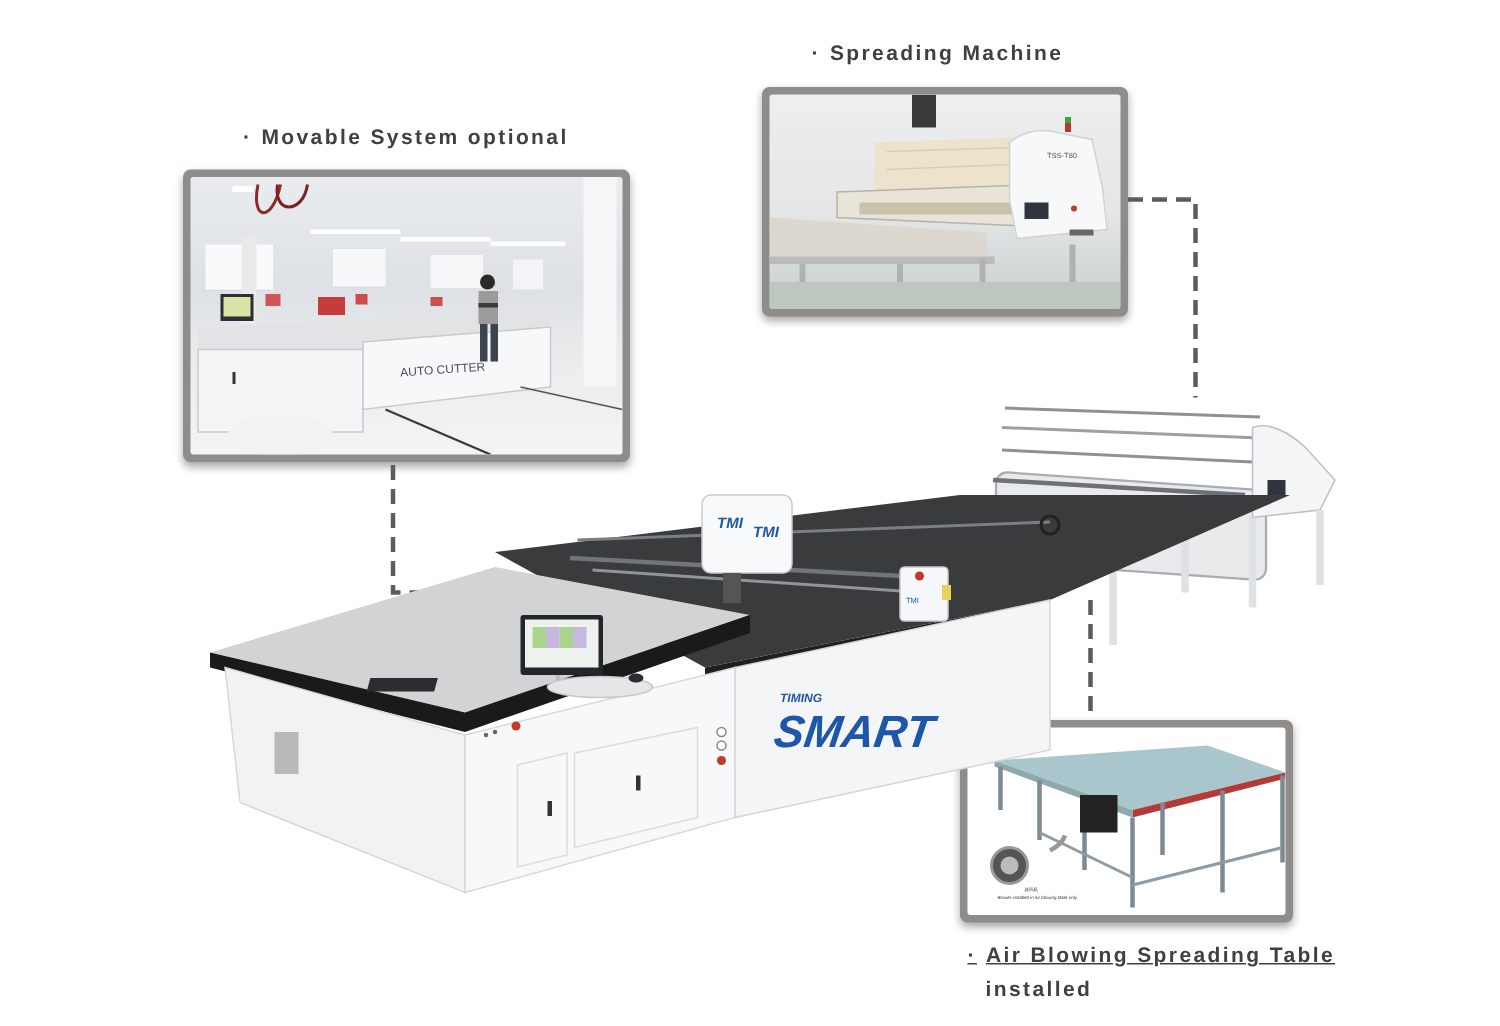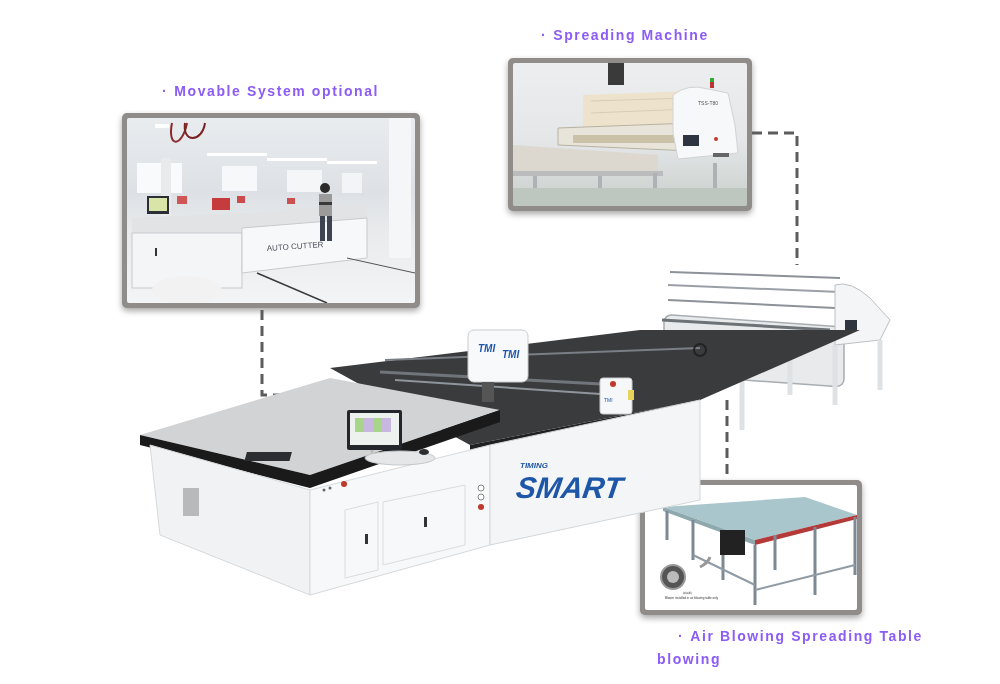--- a/index.html
+++ b/index.html
@@ -5,21 +5,21 @@
   * { box-sizing: border-box; margin: 0; padding: 0; }
   html, body { width: 1000px; height: 684px; background: #ffffff; overflow: hidden; }
   body { position: relative; font-family: "Liberation Sans", sans-serif; }
 
   .label {
     position: absolute;
     font-family: "Liberation Sans", sans-serif;
     font-weight: bold;
     font-size: 14px;
     letter-spacing: 1.6px;
-    color: #8b5cf6;
+    color: #404040;
     line-height: 22px;
     white-space: nowrap;
   }
   .label .dot { margin-right: 6px; }
 
   .photo-frame {
     position: absolute;
     background: #8f8c89;
     border-radius: 5px;
     padding: 5px;
@@ -45,25 +45,25 @@
 </style>
 </head>
 <body>
 
 <div class="label" style="left:162px; top:80px;">
   <span class="dot">·</span><span>Movable System optional</span>
 </div>
 <div class="label" style="left:541px; top:24px;">
   <span class="dot">·</span><span>Spreading Machine</span>
 </div>
-<div class="label" style="left:678px; top:625px;">
+<div class="label" style="left:645px; top:625px;text-decoration:underline;">
   <span class="dot">·</span><span>Air Blowing Spreading Table</span>
 </div>
 <div class="label" style="left:657px; top:648px;">
-  <span>blowing</span>
+  <span>installed</span>
 </div>
 
 <div class="photo-frame" style="left:122px; top:113px; width:298px; height:195px;">
   <div class="inner factory">
     <svg width="288" height="185" viewBox="0 0 288 185">
 
       <rect x="80" y="35" width="60" height="3" fill="#ffffff"></rect>
       <rect x="140" y="40" width="60" height="3" fill="#ffffff"></rect>
       <rect x="200" y="43" width="50" height="3" fill="#ffffff"></rect>
       <rect x="28" y="6" width="14" height="4" fill="#ffffff"></rect>

